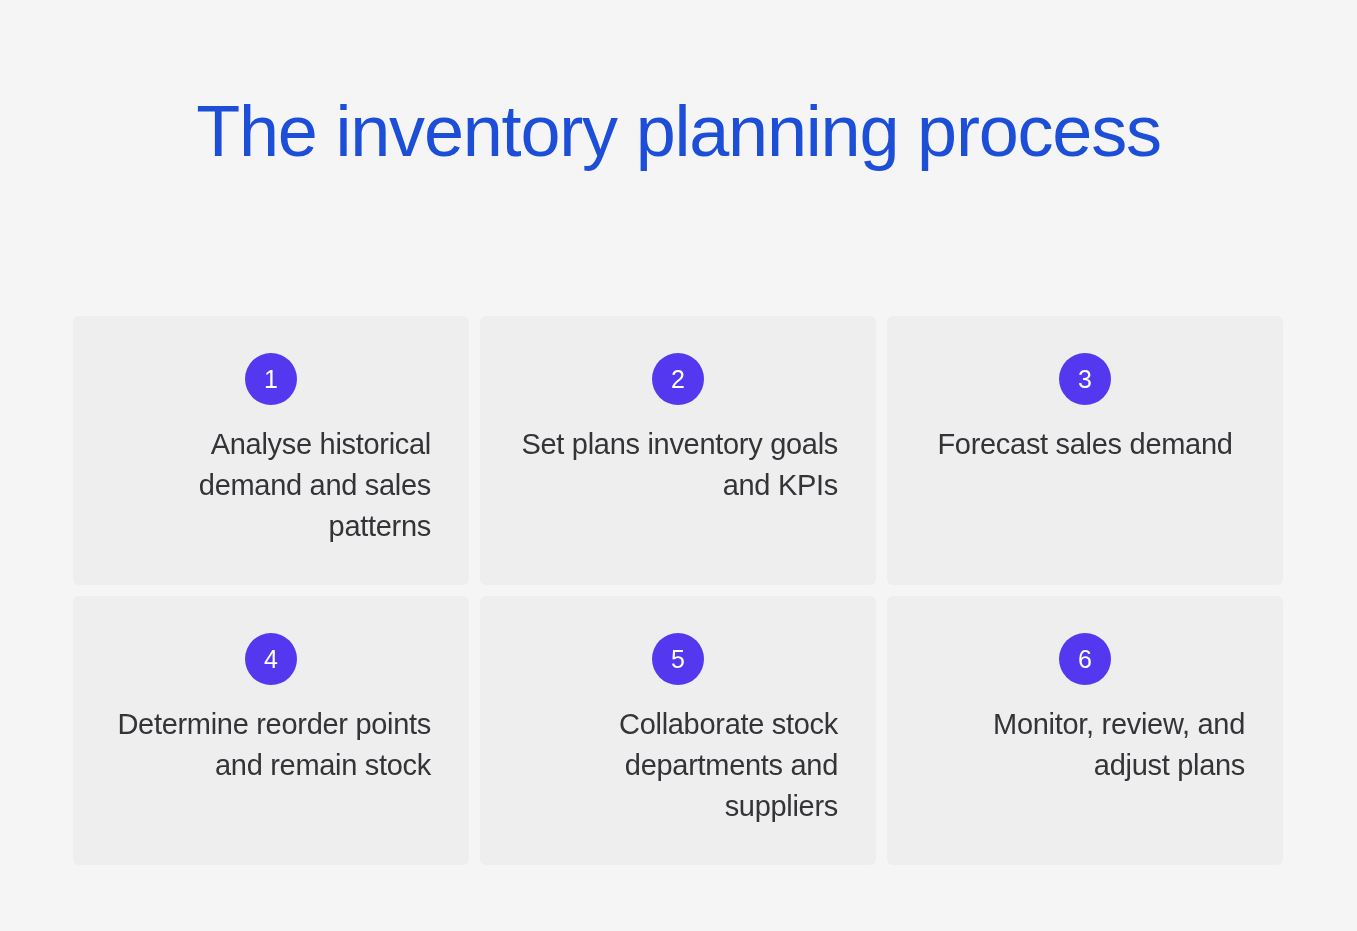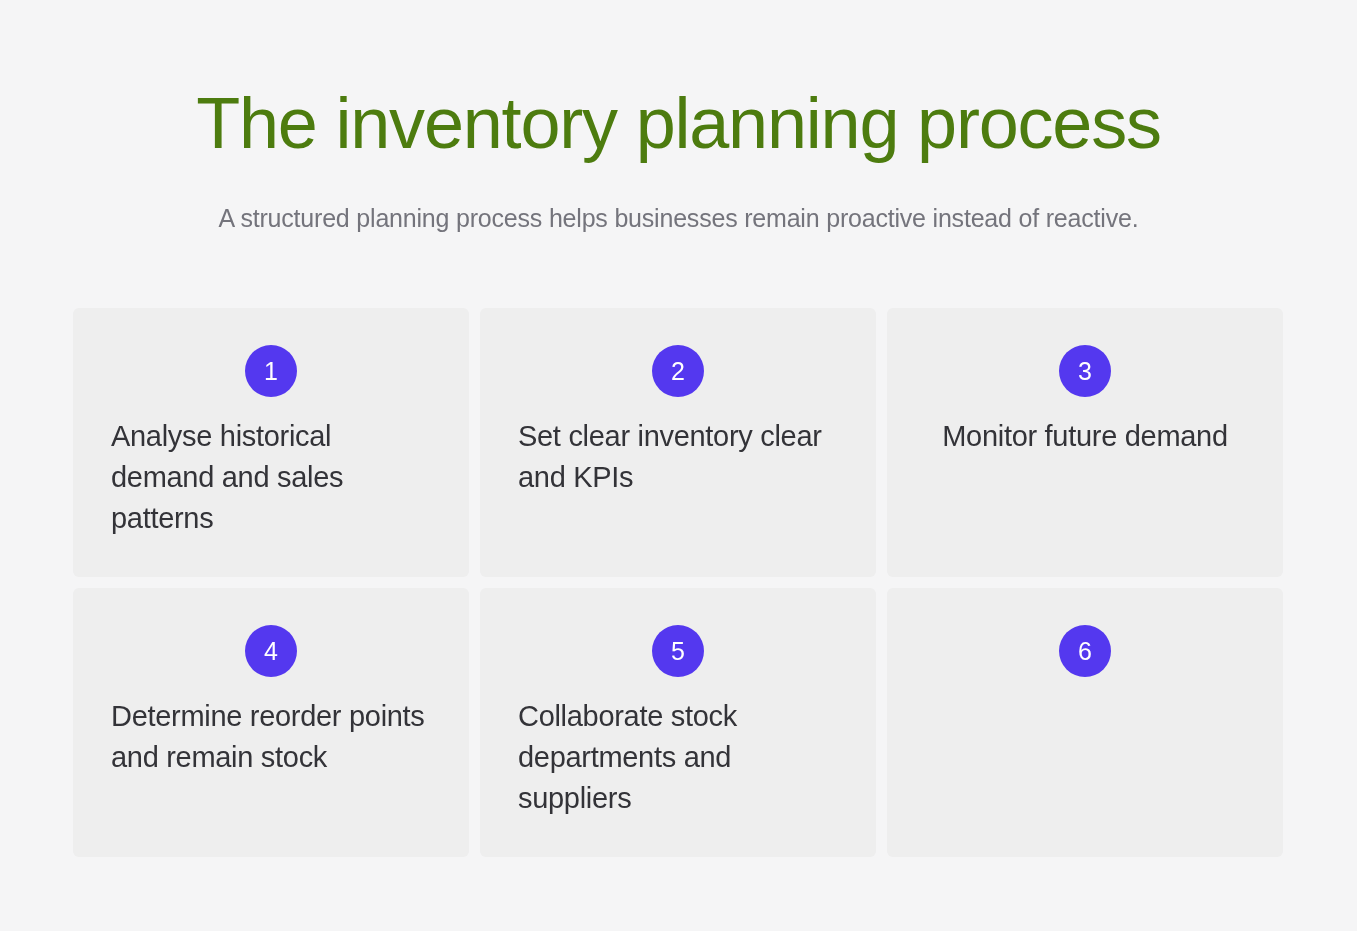--- a/index.html
+++ b/index.html
@@ -17,27 +17,27 @@
     position: relative;
     width: 1357px;
     height: 931px;
     box-sizing: border-box;
   }
   .header {
     padding: 0 73px;
     text-align: center;
   }
   .page-title {
-    margin: 8px;
+    margin: 16px;
     padding-top: 78px;
     font-size: 72px;
     line-height: 1.04;
     font-weight: 400;
     letter-spacing: -1.2px;
-    color: #4d7c0f;
+    color: #1d4ed8;
     font-family: "Liberation Sans", sans-serif;
   }
   .page-subtitle {
     margin: 0;
     padding-top: 34px;
     font-size: 25px;
     line-height: 1.2;
     font-weight: 400;
     letter-spacing: -0.2px;
     color: #74747c;
@@ -78,59 +78,59 @@
     flex: 0 0 auto;
   }
   .card-text {
     margin: 0;
     padding-top: 19px;
     font-size: 29px;
     line-height: 1.41;
     font-weight: 400;
     letter-spacing: -0.3px;
     color: #333338;
-    text-align: left;
+    text-align: right;
     max-width: 320px;
   }
 </style>
 </head>
 <body>
 
 <div class="page">
 
   <div class="header">
     <h1 class="page-title">The inventory planning process</h1>
-    <p class="page-subtitle">A structured planning process helps businesses remain proactive instead of reactive.</p>
   </div>
 
   <div class="grid">
 
     <div class="card">
       <div class="badge">1</div>
       <p class="card-text">Analyse historical demand and sales patterns</p>
     </div>
 
     <div class="card">
       <div class="badge">2</div>
-      <p class="card-text">Set clear inventory clear and KPIs</p>
+      <p class="card-text">Set plans inventory goals and KPIs</p>
     </div>
 
     <div class="card">
       <div class="badge">3</div>
-      <p class="card-text">Monitor future demand</p>
+      <p class="card-text">Forecast sales demand</p>
     </div>
 
     <div class="card">
       <div class="badge">4</div>
       <p class="card-text">Determine reorder points and remain stock</p>
     </div>
 
     <div class="card">
       <div class="badge">5</div>
       <p class="card-text">Collaborate stock departments and suppliers</p>
     </div>
 
     <div class="card">
       <div class="badge">6</div>
+      <p class="card-text">Monitor, review, and adjust plans</p>
     </div>
 
   </div>
 </div>
 
 </body></html>

